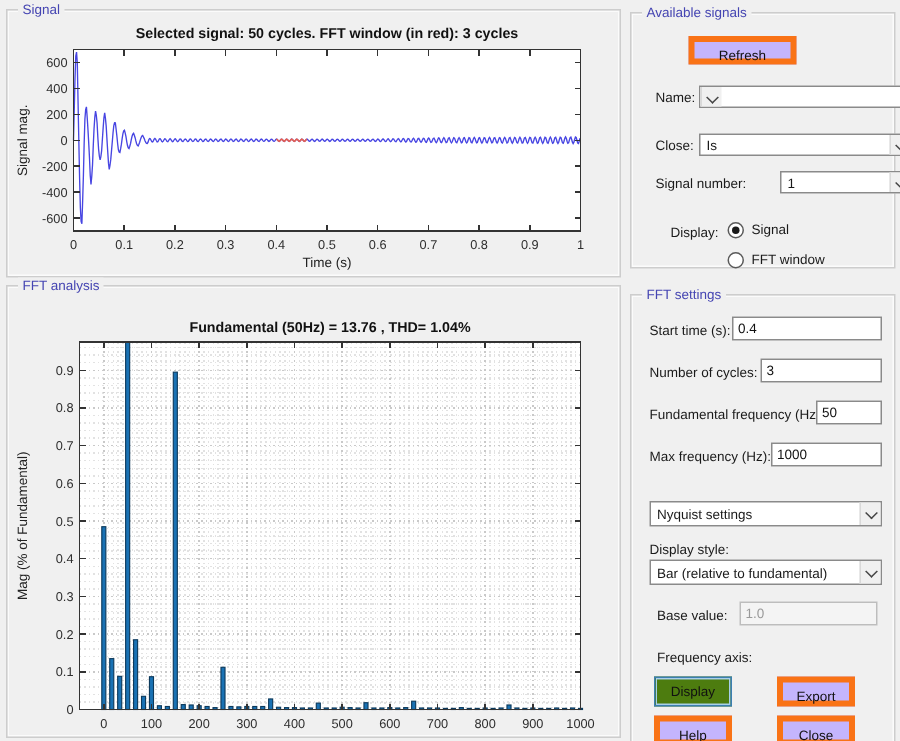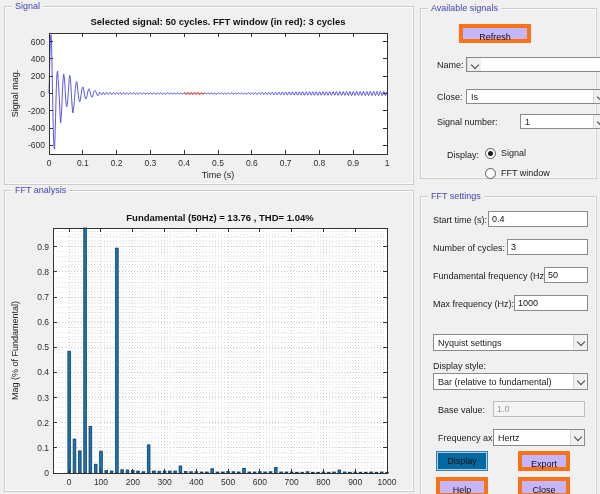--- a/index.html
+++ b/index.html
@@ -34,21 +34,21 @@
   }
   .combo .combo-btn::after {
     content:''; position:absolute; left:4px; top:4px; width:5px; height:5px;
     border-right:1px solid #444; border-bottom:1px solid #444; transform:rotate(45deg);
   }
   .btn {
     position:absolute; background:#c4b5fd; border:4px solid #f97316;
     font-family:"Liberation Sans", sans-serif; font-size:9px; color:#111;
     text-align:center; line-height:18px; cursor:default;
   }
-  .btn-default { background:#0369a1; border:1px solid #3c7fb1; box-shadow:0 0 0 1px #a8cfe8 inset; }
+  .btn-default { background:#4d7c0f; border:1px solid #3c7fb1; box-shadow:0 0 0 1px #a8cfe8 inset; }
   .radio-row { position:absolute; display:flex; align-items:center; gap:5px; }
   .radio-circle {
     width:11px; height:11px; border-radius:50%; border:1px solid #5a5a5a; background:#fff;
     position:relative; flex:none;
   }
   .radio-circle.checked::after {
     content:''; position:absolute; left:2px; top:2px; width:5px; height:5px;
     border-radius:50%; background:#1a1a1a;
   }
 </style>
@@ -481,22 +481,18 @@
   <span class="lbl" style="left:12px; top:163px;">Display style:</span>
   <div class="combo" style="left:12px; top:176px; width:155px; height:17px;">
     <span class="combo-text">Bar (relative to fundamental)</span>
     <span class="combo-btn"></span>
   </div>
 
   <span class="lbl" style="left:17px; top:207px;text-align:right;">Base value:</span>
   <input class="txt disabled" disabled="" style="left: 72px; top: 204px; width: 92px;" value="1.0">
 
   <span class="lbl" style="left:17px; top:235px;">Frequency axis:</span>
-  <div class="combo" style="left:72px; top:232px; width:92px; height:17px;">
-    <span class="combo-text">Hertz</span>
-    <span class="combo-btn"></span>
-  </div>
 
   <div class="btn btn-default" style="left:15px; top:254px; width:52px; height:20px;">Display</div>
   <div class="btn" style="left:97px; top:254px; width:52px; height:20px;">Export</div>
   <div class="btn" style="left:15px; top:280px; width:52px; height:20px;">Help</div>
   <div class="btn" style="left:97px; top:280px; width:52px; height:20px;">Close</div>
 </div>
 
 </body></html>

